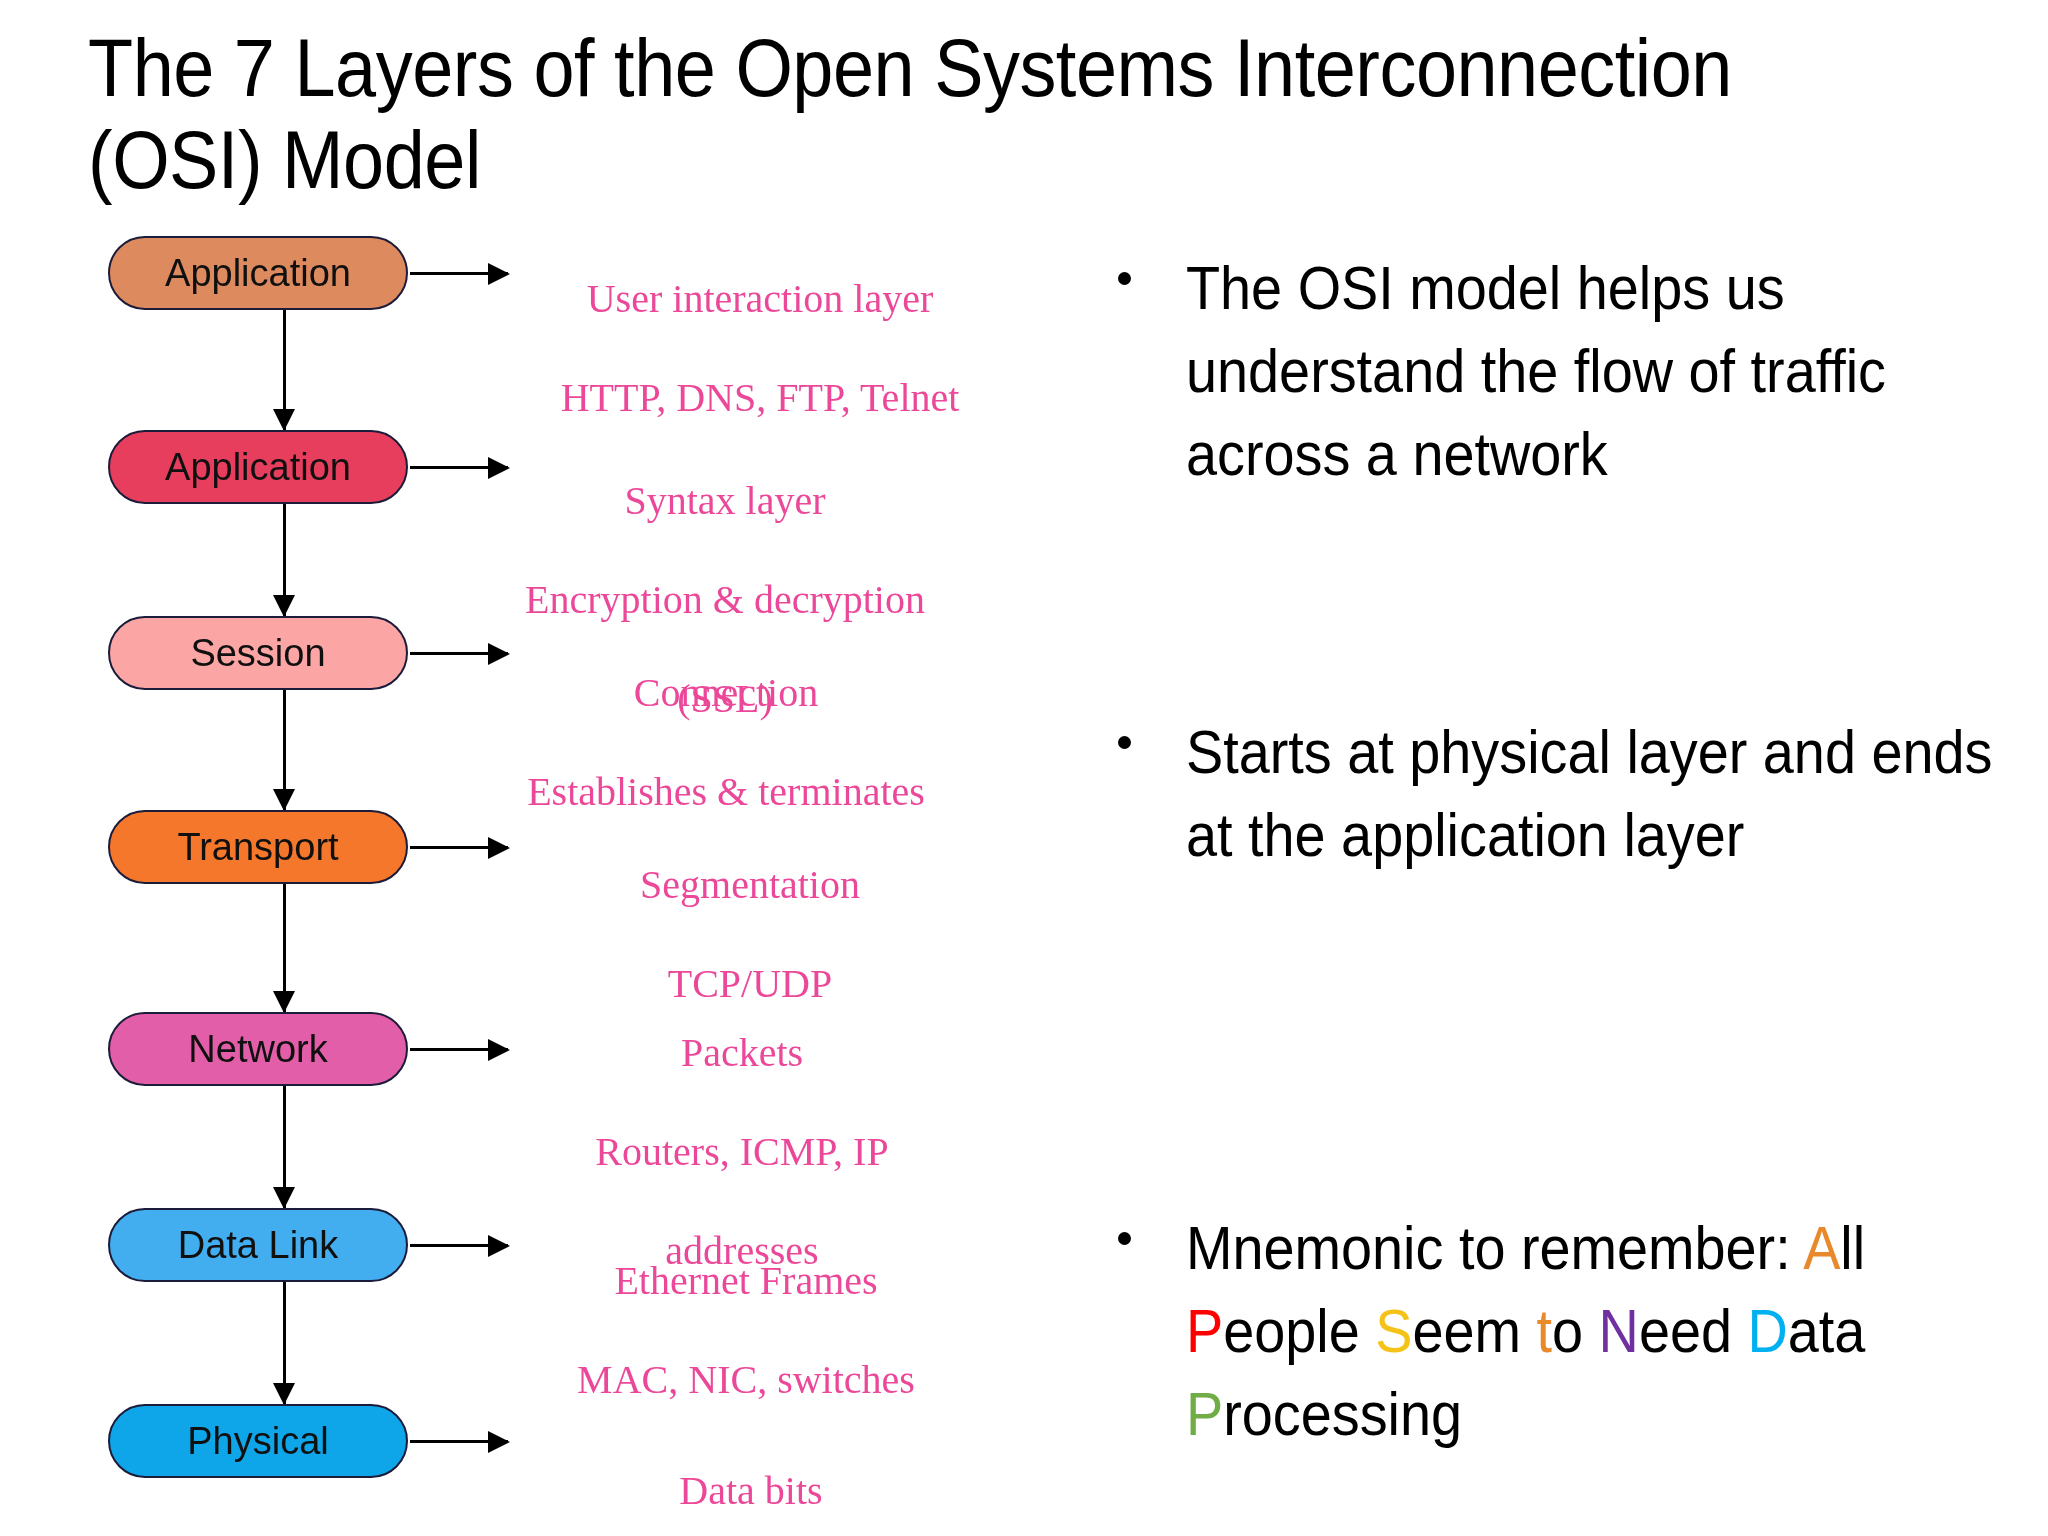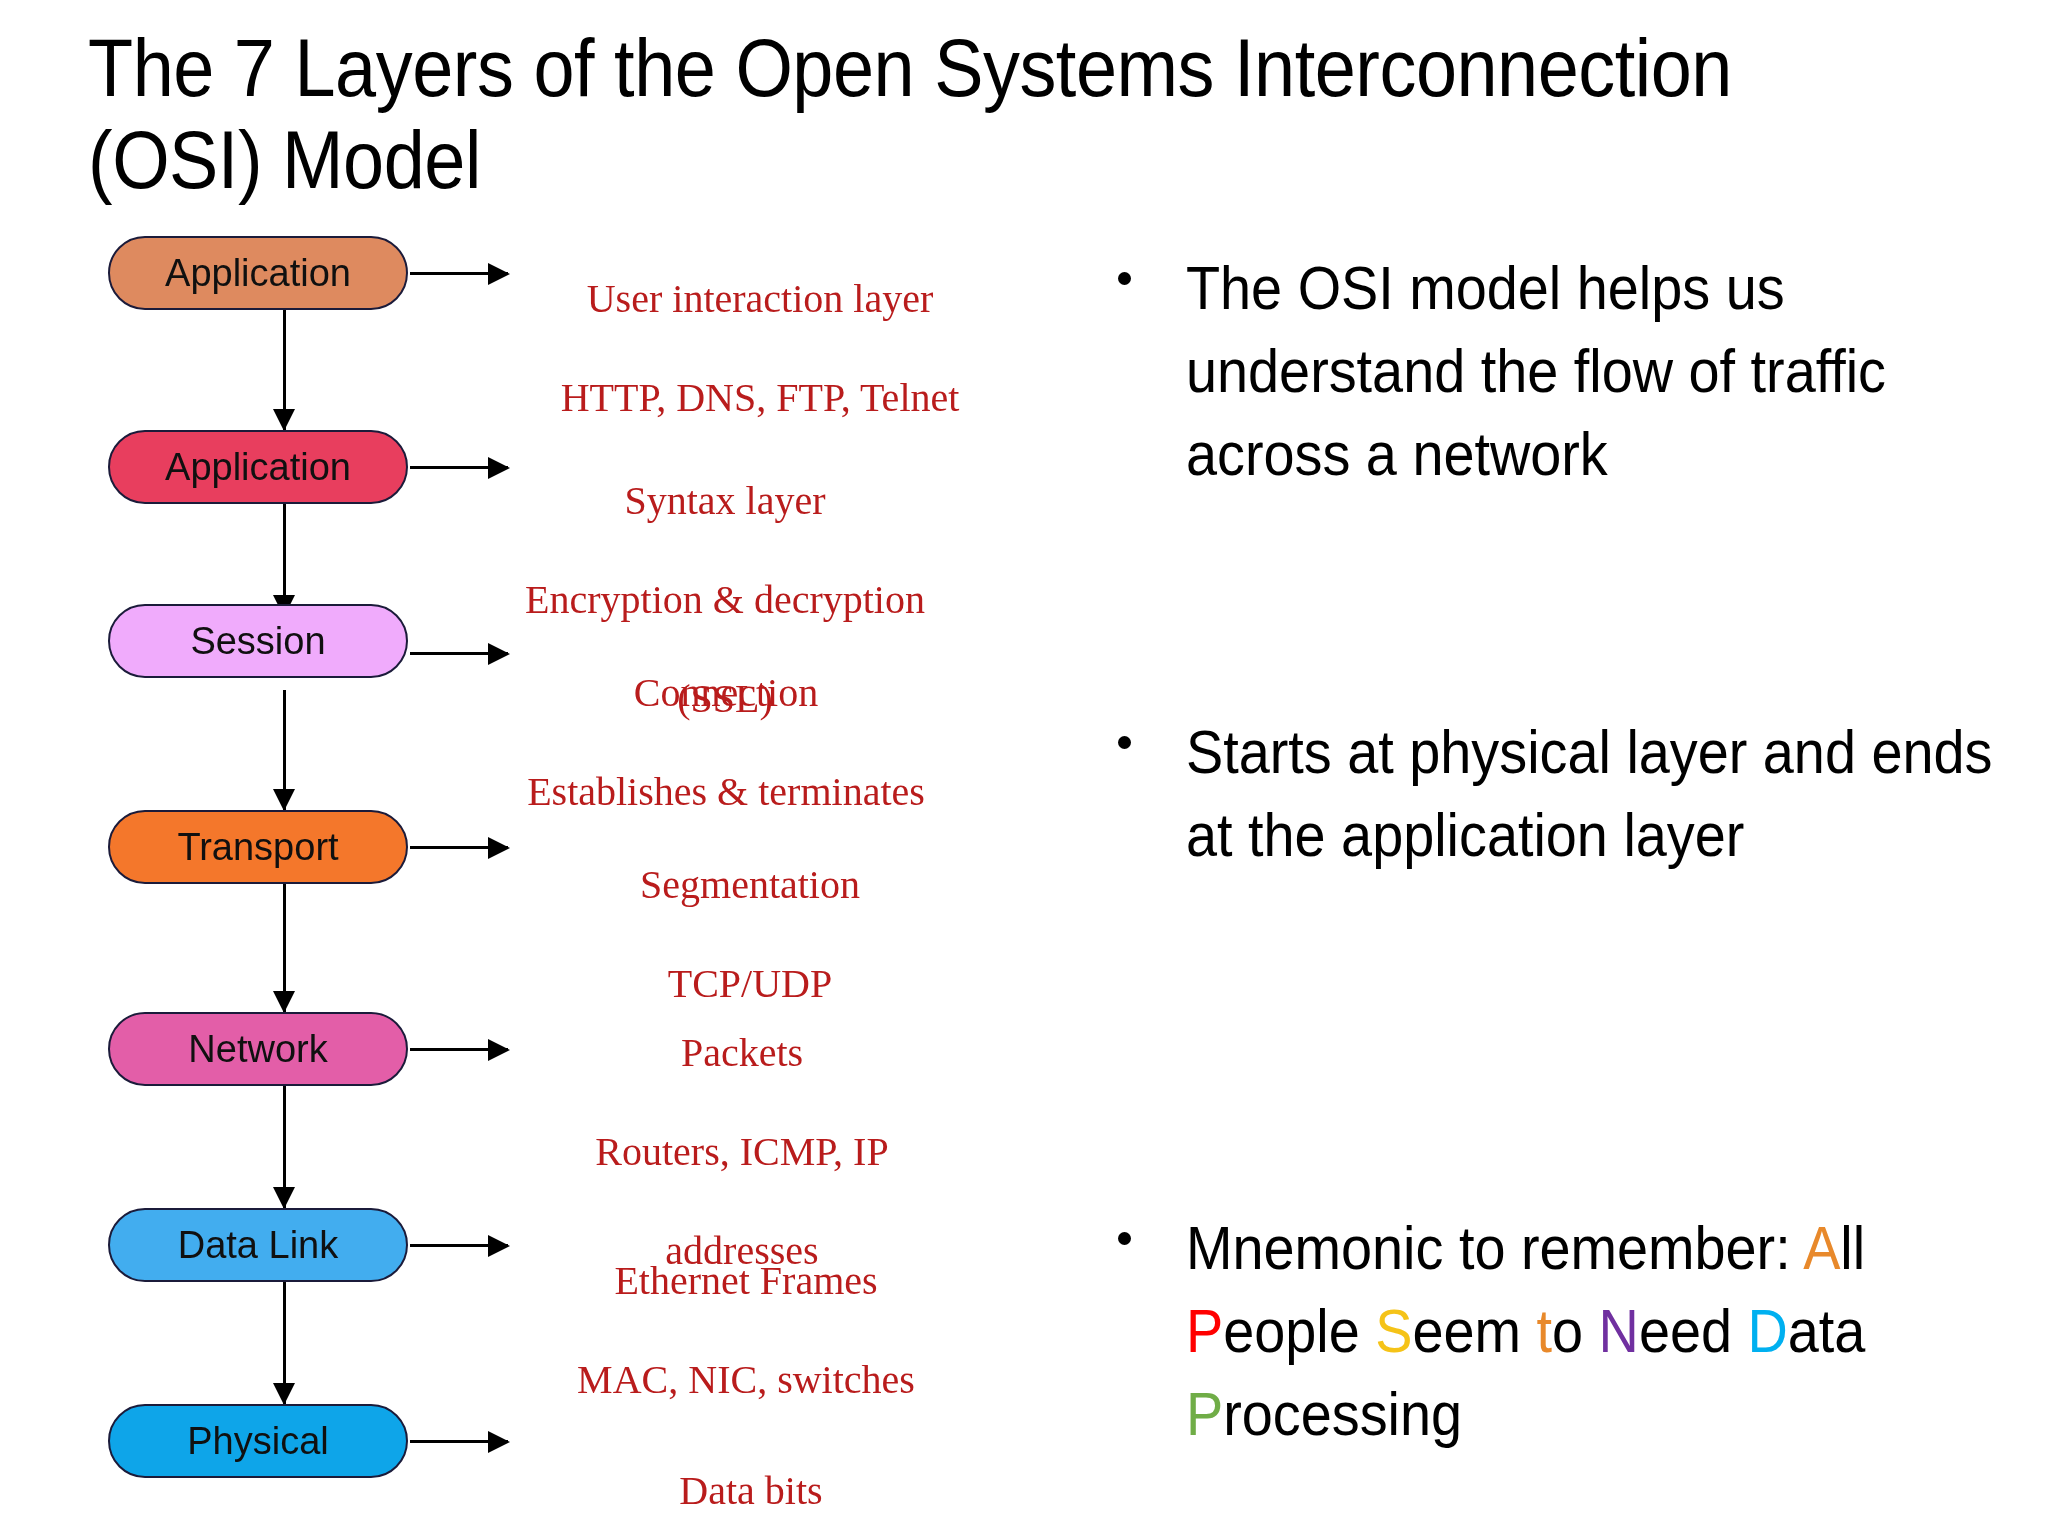--- a/index.html
+++ b/index.html
@@ -74,21 +74,21 @@
     width:0;height:0;
     border-top:11px solid transparent;
     border-bottom:11px solid transparent;
     border-left:22px solid #000000;
   }
   .annot{
     position:absolute;
     font-family:"Liberation Serif", serif;
     font-size:40px;
     line-height:1.24;
-    color:#b91c1c;
+    color:#ec4899;
     text-align:center;
     white-space:pre-line;
   }
 
   
   #bullets{
     position:absolute;
     left:1118px; top:246px;
     width:860px;
   }
@@ -143,21 +143,21 @@
       <span>Application</span>
     </div>
     <div class="side-arrow" style="left:410px;top:230px;width:98px;"></div>
     <div class="annot" style="left:470px;top:190px;width:510px;">
       <div>Syntax layer</div>
       <div>Encryption &amp; decryption</div>
       <div>(SSL)</div>
     </div>
     <div class="down-arrow" style="top:268px;height:112px;"></div>
 
-    <div class="pill" style="top:368px;background:#f0abfc;">
+    <div class="pill" style="top:380px;background:#fca5a5;">
       <span>Session</span>
     </div>
     <div class="side-arrow" style="left:410px;top:416px;width:98px;"></div>
     <div class="annot" style="left:468px;top:382px;width:516px;">
       <div>Connection</div>
       <div>Establishes &amp; terminates</div>
     </div>
     <div class="down-arrow" style="top:454px;height:120px;"></div>
 
     <div class="pill" style="top:574px;background:#f4772b;">

